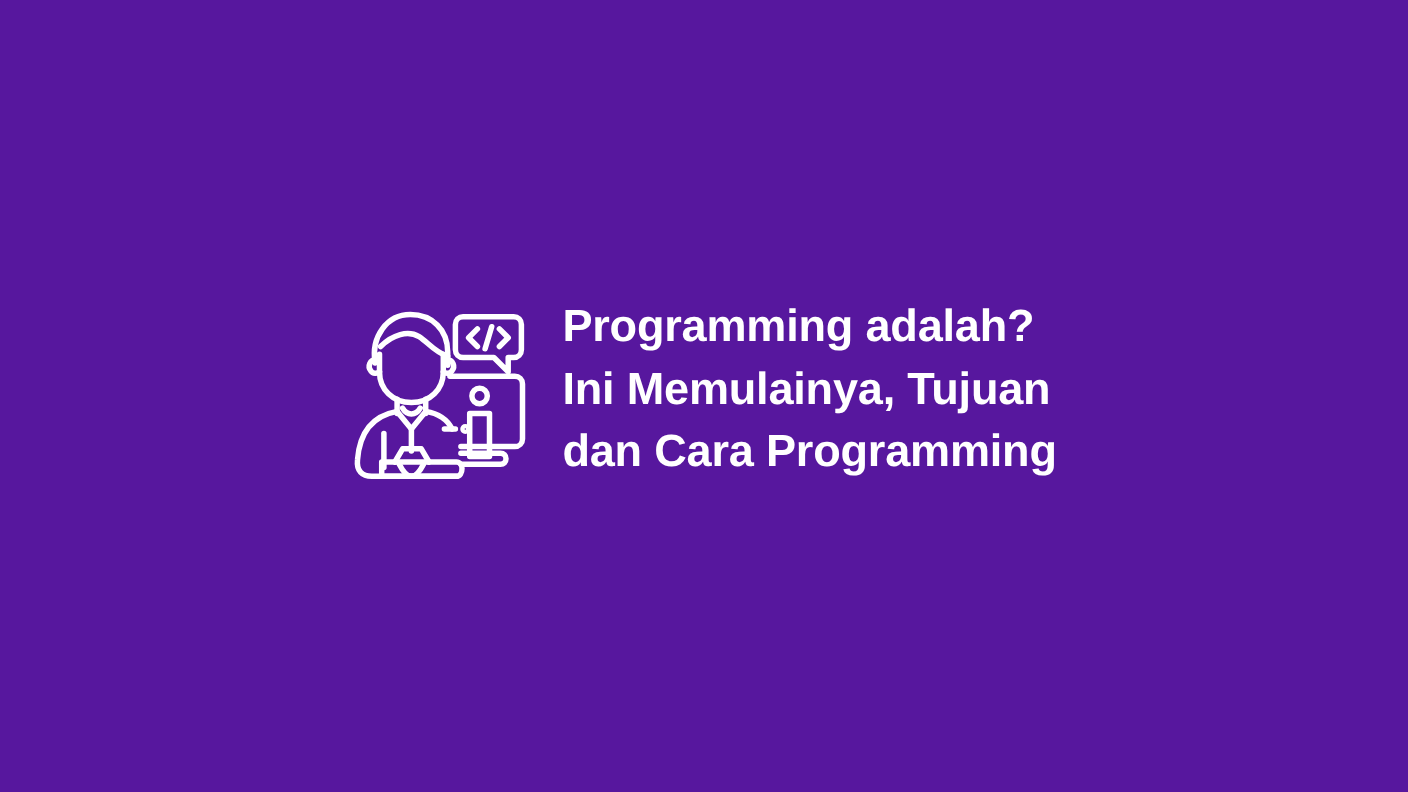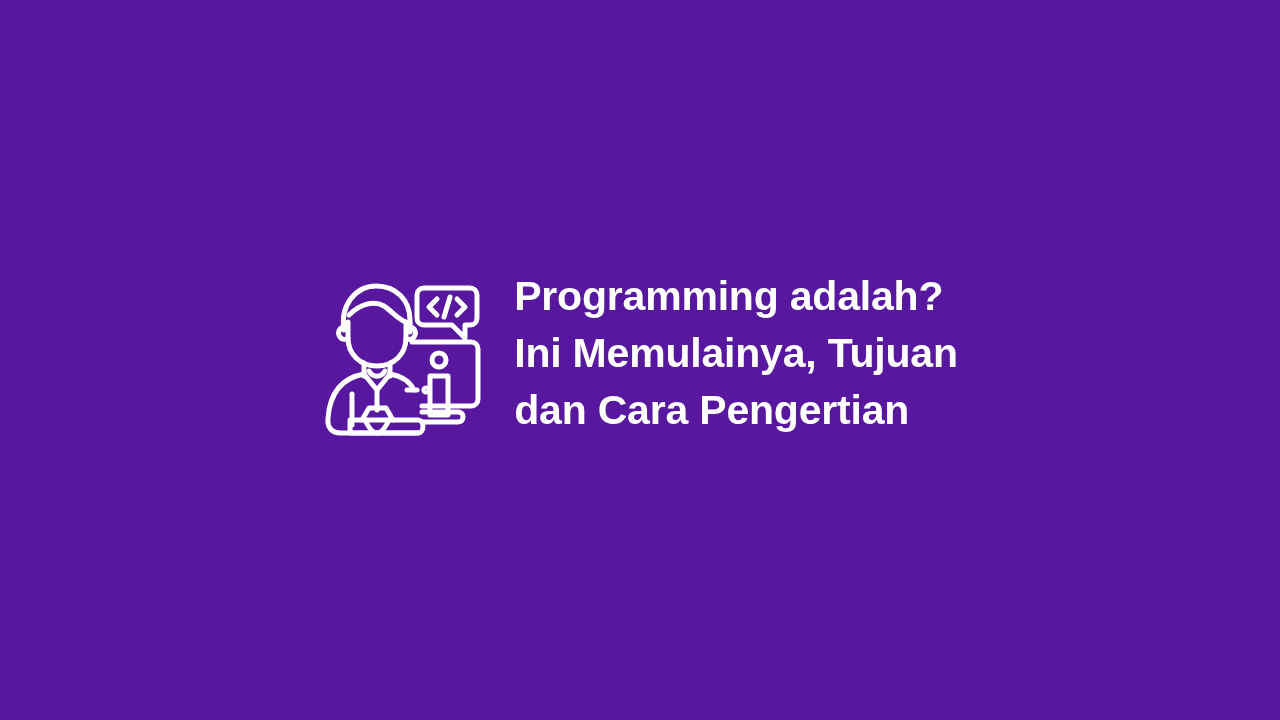--- a/index.html
+++ b/index.html
@@ -109,17 +109,17 @@
       </g>
 
       <g>
         <path d="M28 150 L96 150 C99 150, 101 153, 101 156 C101 160, 99 163, 96 163 L28 163 Z"></path>
       </g>
     </svg>
 
     <div id="headline">
       <div class="headline-line">Programming adalah?</div>
       <div class="headline-line">Ini Memulainya, Tujuan</div>
-      <div class="headline-line">dan Cara Pengertian</div>
+      <div class="headline-line">dan Cara Programming</div>
     </div>
 
   </div>
 </div>
 
 </body></html>

